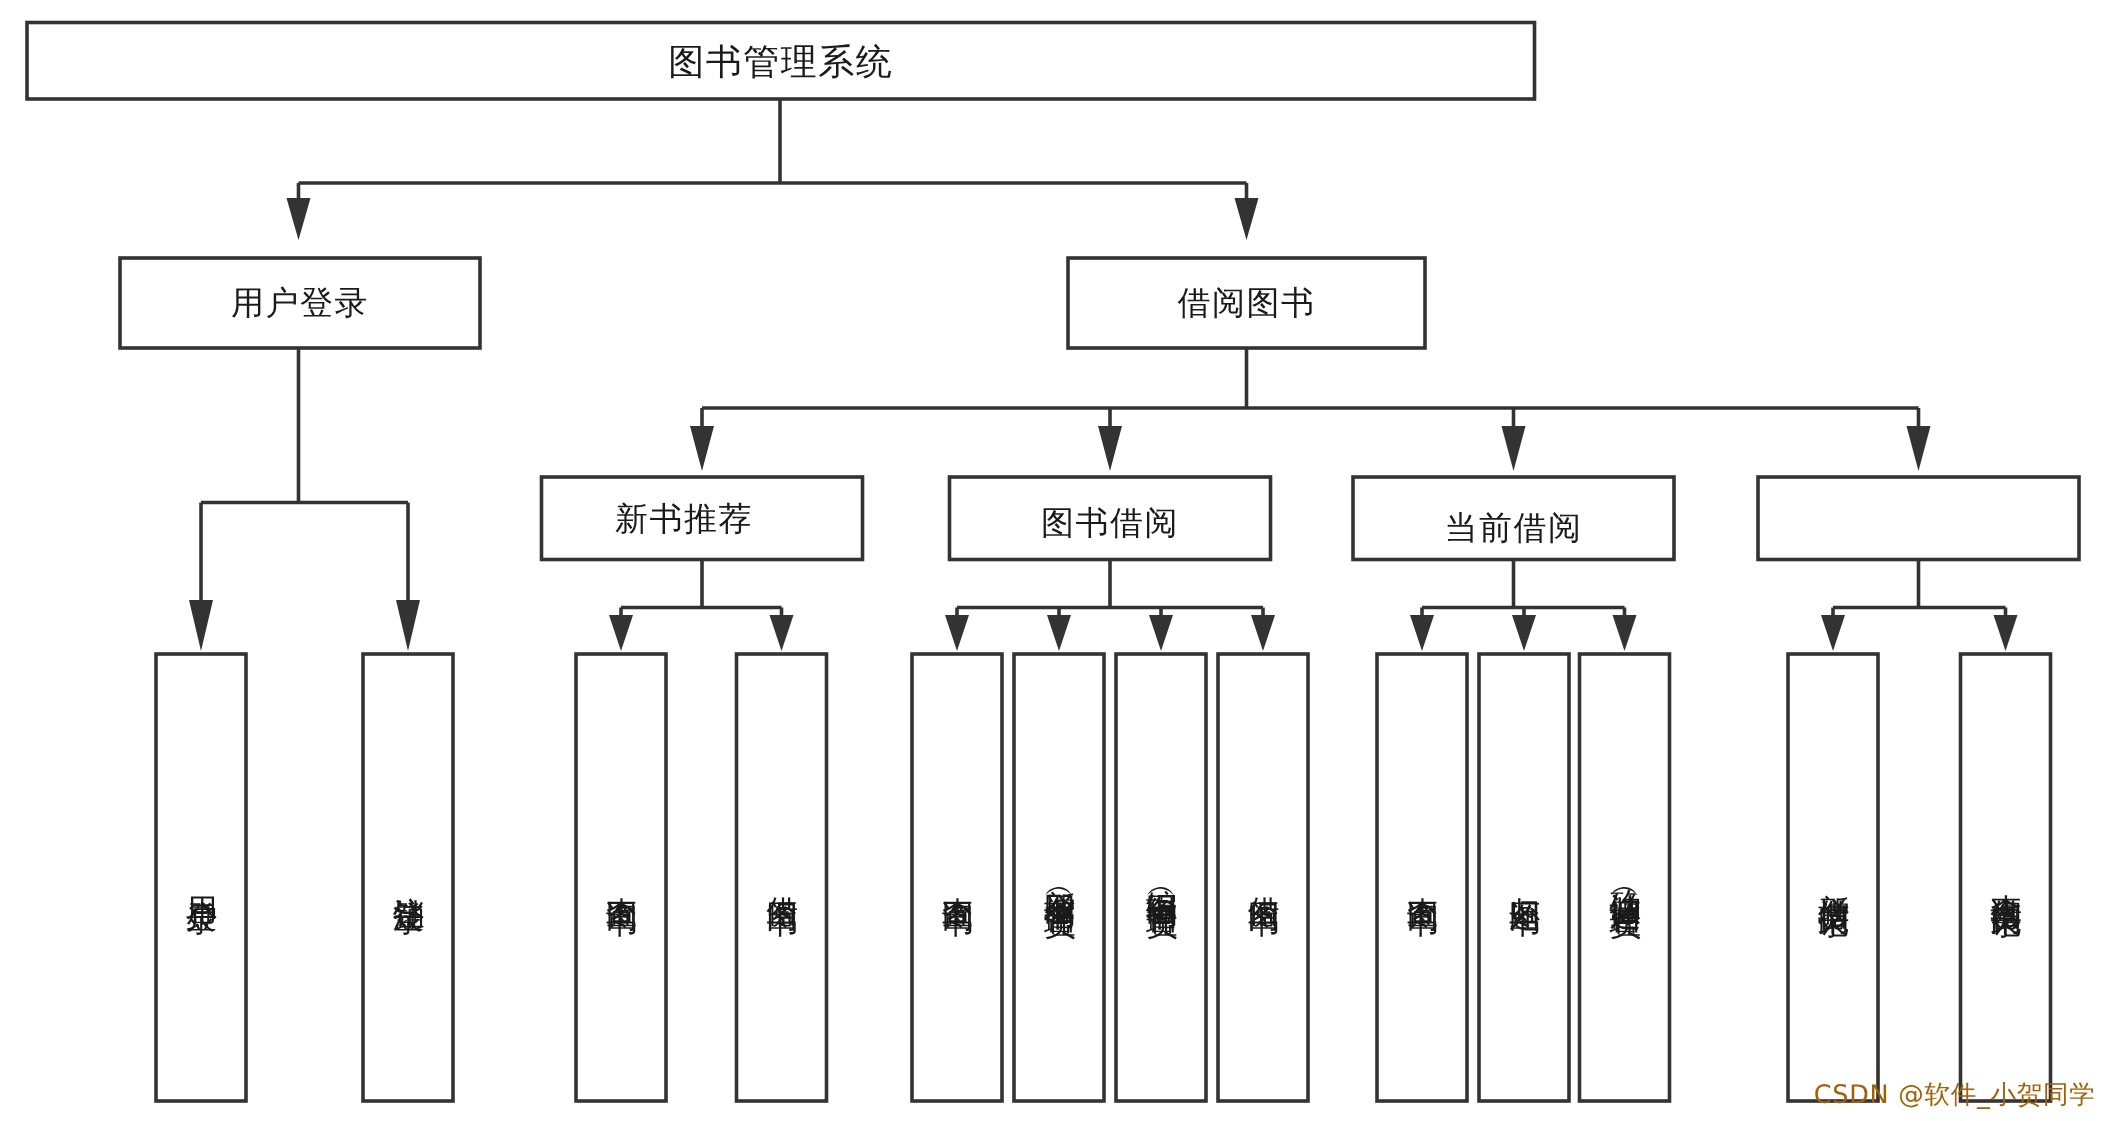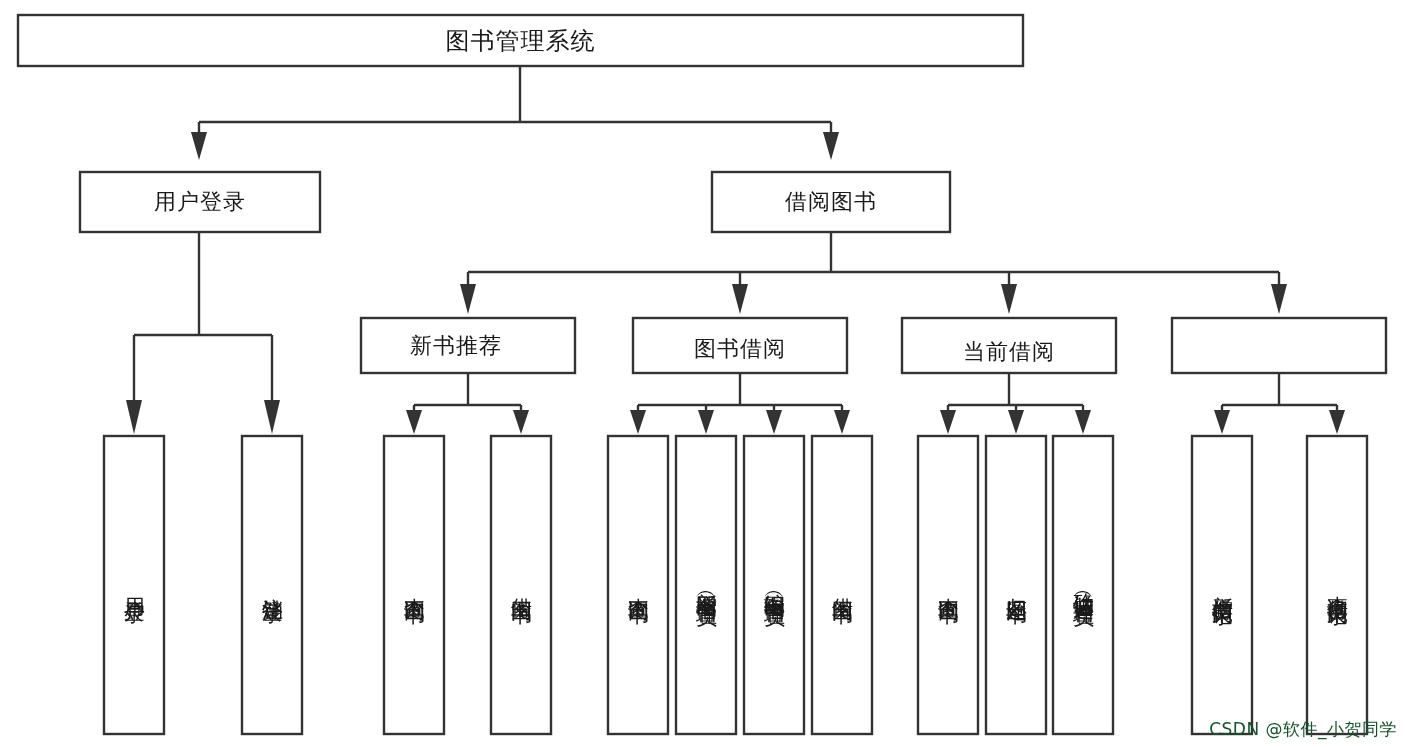--- a/index.html
+++ b/index.html
@@ -75,21 +75,21 @@
   }
   .title-text {
     font-size: 24px;
   }
   #watermark {
     position: absolute;
     right: 8px;
     bottom: 6px;
     font-family: "DejaVu Sans", "Liberation Sans", sans-serif;
     font-size: 17px;
-    color: #14532d;
+    color: #a16207;
     letter-spacing: 0.5px;
     white-space: nowrap;
     pointer-events: none;
   }
 </style>
 </head>
 <body>
 
 <div id="diagram-root">
 

